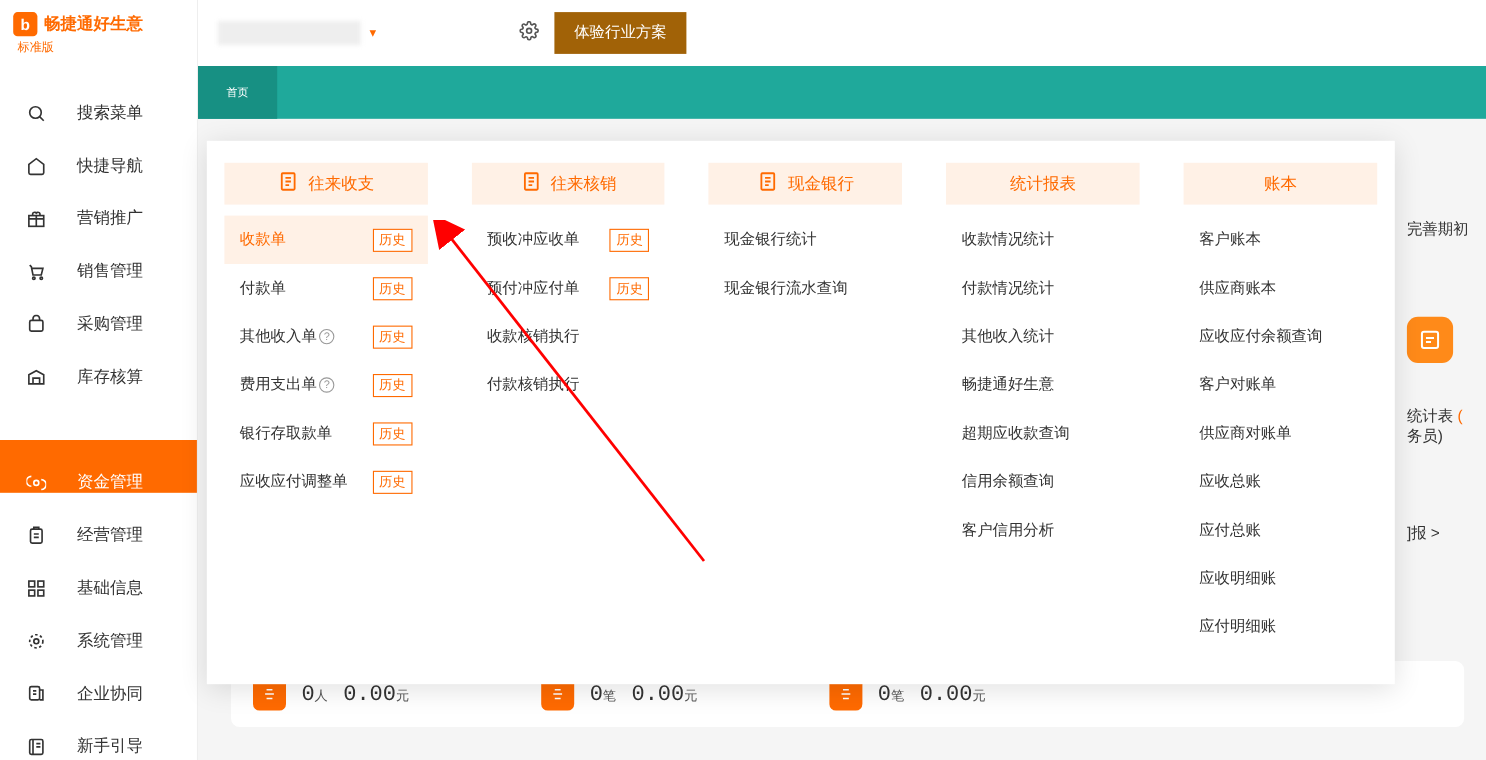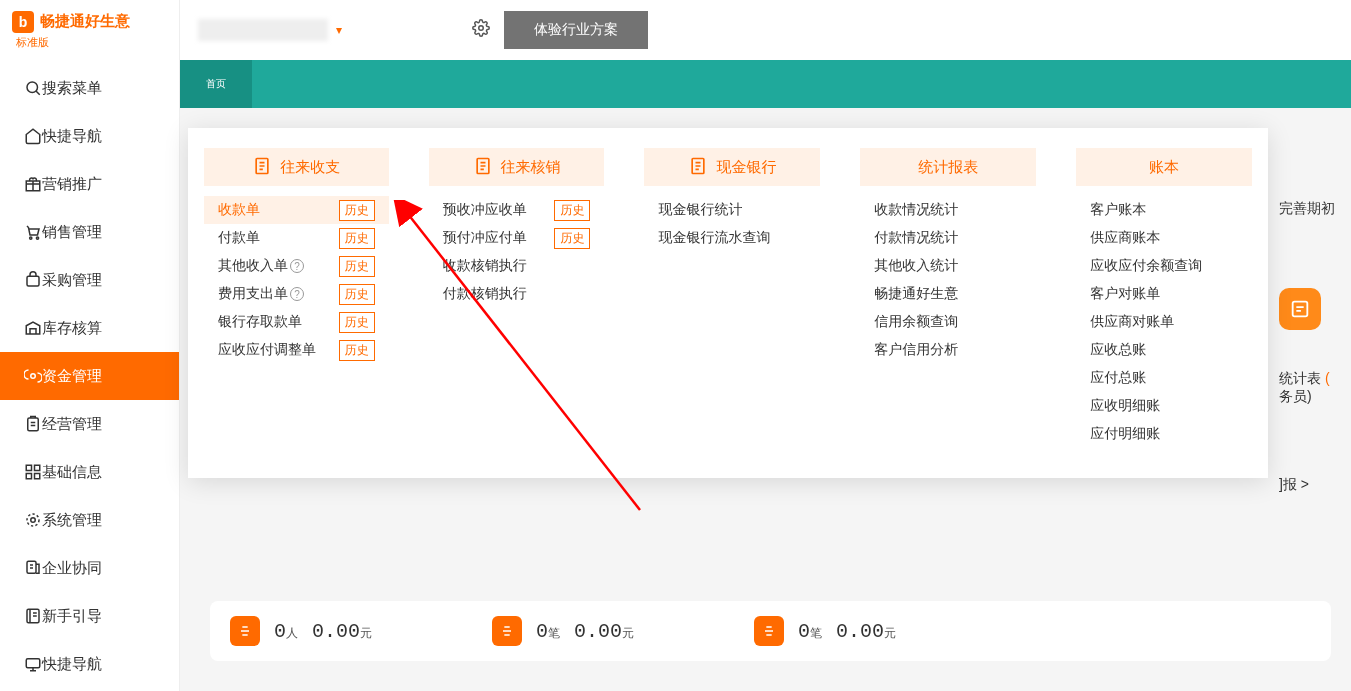--- a/index.html
+++ b/index.html
@@ -6,41 +6,41 @@
     body { font-family: "Microsoft YaHei", -apple-system, sans-serif; font-size: 14px; color: #333; background: #f5f5f5; width: 1351px; height: 691px; overflow: hidden; position: relative; }
     
     .sidebar { position: absolute; left: 0; top: 0; width: 180px; height: 100%; background: #fff; border-right: 1px solid #eee; z-index: 10; }
     .logo-area { height: 60px; padding: 8px 12px; display: flex; flex-direction: column; justify-content: center; background: #fff; }
     .logo-row { display: flex; align-items: center; gap: 6px; }
     .logo-icon { width: 22px; height: 22px; background: #ff6a00; border-radius: 4px; display: flex; align-items: center; justify-content: center; color: #fff; font-weight: bold; font-size: 14px; }
     .logo-text { color: #ff6a00; font-weight: bold; font-size: 15px; }
     .logo-sub { color: #ff6a00; font-size: 11px; margin-top: 2px; margin-left: 4px; }
     
     .nav-list { padding: 4px 0; }
-    .nav-item { height: 48px; display: flex; align-items: center; padding: 0 24px; gap: 0; cursor: pointer; color: #333; }
-    .nav-item.active { background: #ff6a00; color: #fff; }
+    .nav-item { height: 48px; display: flex; align-items: flex-end; padding: 0 24px; gap: 28px; cursor: pointer; color: #333; }
+    .nav-item.active { background: #ff6a00; color: #fff; margin-top: 48px; }
     .nav-icon { width: 18px; height: 18px; display: inline-flex; align-items: center; justify-content: center; }
     .nav-icon svg { width: 18px; height: 18px; }
     .nav-label { font-size: 15px; }
     
     .topbar { position: absolute; left: 180px; top: 0; right: 0; height: 60px; background: #fff; display: flex; align-items: center; padding: 0 18px; gap: 14px; }
     .company-select { display: flex; align-items: center; gap: 8px; cursor: pointer; min-width: 260px; }
     .company-placeholder { width: 130px; height: 22px; background: #eee; filter: blur(2px); }
     .chevron-down { color: #ff6a00; font-size: 12px; }
     .gear { color: #555; font-size: 16px; cursor: pointer; }
-    .cta-btn { background: #737373; color: #fff; border: none; padding: 10px 30px; cursor: pointer; font-size: 14px; }
+    .cta-btn { background: #a16207; color: #fff; border: none; padding: 10px 18px; cursor: pointer; font-size: 14px; }
     
     .tab-strip { position: absolute; left: 180px; top: 60px; right: 0; height: 48px; background: #1fa99b; display: flex; align-items: stretch; }
     .tab { padding: 0 26px; display: flex; align-items: center; color: #fff; font-size: 10px; cursor: pointer; background: #179083; }
     
     .mega-menu { position: absolute; left: 188px; top: 128px; width: 1080px; background: #fff; box-shadow: 0 4px 24px rgba(0,0,0,.12); padding: 20px 10px 30px; display: flex; gap: 28px; z-index: 20; }
     .mega-col { flex: 1; padding: 0 6px; }
     .mega-col.wide { flex: 1.05; }
     .mega-header { height: 38px; background: #fff1e6; display: flex; align-items: center; justify-content: center; gap: 8px; color: #ff6a00; font-size: 15px; margin-bottom: 10px; }
-    .mega-item { height: 28px; display: flex; align-items: center; justify-content: space-between; padding: 0 14px; cursor: pointer; color: #333; font-size: 14px; }
+    .mega-item { height: 44px; display: flex; align-items: center; justify-content: space-between; padding: 0 14px; cursor: pointer; color: #333; font-size: 14px; }
     .mega-item.highlighted { background: #fff1e6; color: #ff6a00; }
     .mega-item-left { display: flex; align-items: center; gap: 2px; }
     .help-badge { display: inline-flex; align-items: center; justify-content: center; width: 14px; height: 14px; border: 1px solid #999; border-radius: 50%; font-size: 10px; color: #999; }
     .history-btn { border: 1px solid #ff6a00; color: #ff6a00; font-size: 12px; padding: 1px 5px; cursor: pointer; background: #fff; }
     
     .right-snippets { position: absolute; right: 0; top: 200px; width: 72px; z-index: 5; color: #333; font-size: 14px; }
     .snippet { margin-bottom: 70px; }
     .orange-square { width: 42px; height: 42px; background: #ff8a19; border-radius: 10px; display: flex; align-items: center; justify-content: center; color: #fff; margin-bottom: 40px; }
     
     .stats-row { position: absolute; left: 210px; bottom: 30px; right: 20px; height: 60px; display: flex; gap: 120px; background: #fff; border-radius: 8px; align-items: center; padding: 0 20px; font-family: Liberation Mono, monospace; }
@@ -320,20 +320,25 @@
           <span>其他收入统计</span>
         </span>
       </div>
       <div class="mega-item">
         <span class="mega-item-left">
           <span>畅捷通好生意</span>
         </span>
       </div>
       <div class="mega-item">
         <span class="mega-item-left">
+          <span>超期应收款查询</span>
+        </span>
+      </div>
+      <div class="mega-item">
+        <span class="mega-item-left">
           <span>信用余额查询</span>
         </span>
       </div>
       <div class="mega-item">
         <span class="mega-item-left">
           <span>客户信用分析</span>
         </span>
       </div>
     </div>
     <div class="mega-col">

